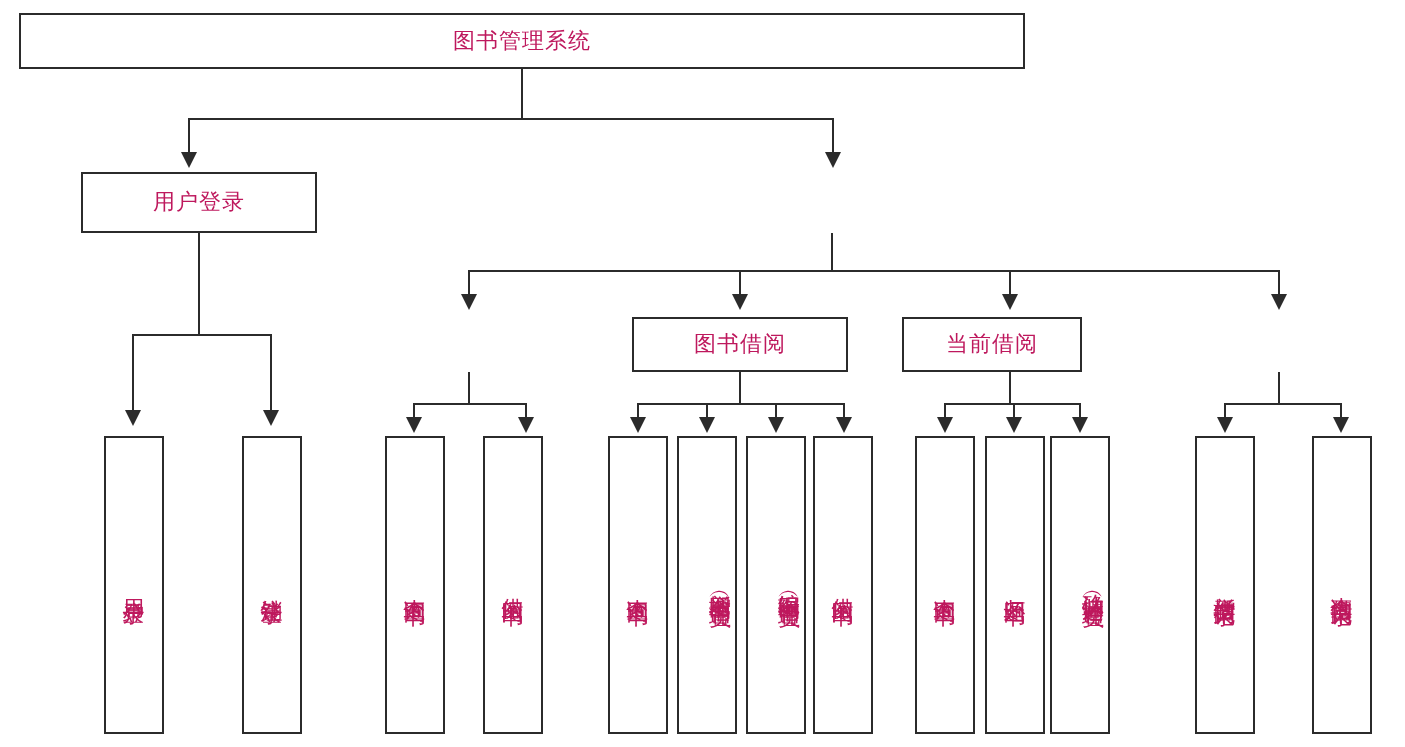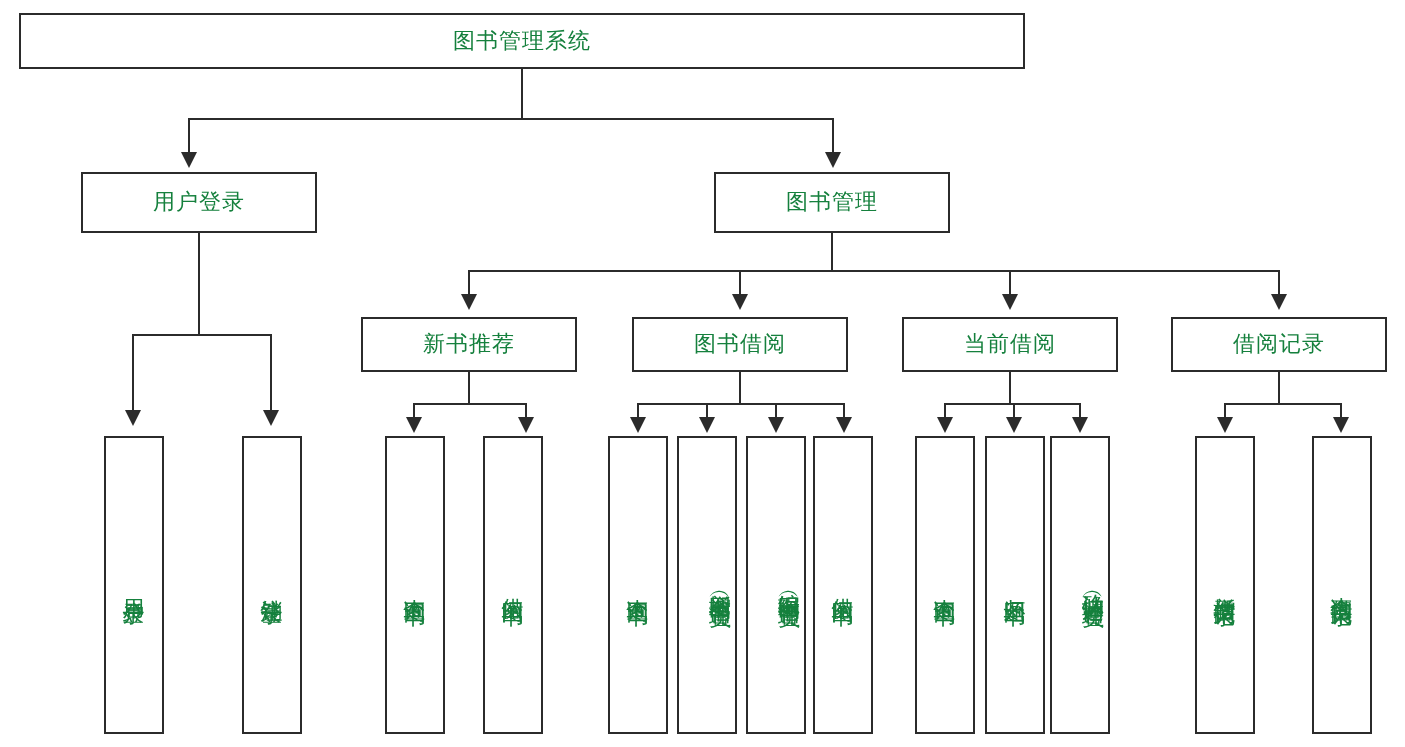--- a/index.html
+++ b/index.html
@@ -18,21 +18,21 @@
   }
   
   .node {
     position: absolute;
     box-sizing: border-box;
     background: #ffffff;
     border: 2px solid #2b2b2b;
     display: flex;
     align-items: center;
     justify-content: center;
-    color: #15803d;
+    color: #be185d;
   }
   .node.h {
     font-size: 22px;
     line-height: 1.1;
     letter-spacing: 1px;
   }
   .node.v {
     
     writing-mode: vertical-rl;
     text-orientation: upright;
@@ -96,53 +96,44 @@
   <div class="hline" style="left:188px; top:118px; width:646px; height:2px;"></div>
 
   <div class="vline" style="left:188px; top:118px; width:2px; height:34px;"></div>
   <div class="arrow" style="left:181px; top:152px;"></div>
   <div class="vline" style="left:832px; top:118px; width:2px; height:34px;"></div>
   <div class="arrow" style="left:825px; top:152px;"></div>
 
   <div class="node h" style="left:81px; top:172px; width:236px; height:61px;">
     <span>用户登录</span>
   </div>
-  <div class="node h" style="left:714px; top:172px; width:236px; height:61px;">
-    <span>图书管理</span>
-  </div>
 
   <div class="vline" style="left:198px; top:233px; width:2px; height:102px;"></div>
   <div class="hline" style="left:132px; top:334px; width:138px; height:2px;"></div>
   <div class="vline" style="left:132px; top:334px; width:2px; height:76px;"></div>
   <div class="arrow" style="left:125px; top:410px;"></div>
   <div class="vline" style="left:270px; top:334px; width:2px; height:76px;"></div>
   <div class="arrow" style="left:263px; top:410px;"></div>
 
   <div class="vline" style="left:831px; top:233px; width:2px; height:38px;"></div>
   <div class="hline" style="left:468px; top:270px; width:812px; height:2px;"></div>
   <div class="vline" style="left:468px; top:270px; width:2px; height:24px;"></div>
   <div class="arrow" style="left:461px; top:294px;"></div>
   <div class="vline" style="left:739px; top:270px; width:2px; height:24px;"></div>
   <div class="arrow" style="left:732px; top:294px;"></div>
   <div class="vline" style="left:1009px; top:270px; width:2px; height:24px;"></div>
   <div class="arrow" style="left:1002px; top:294px;"></div>
   <div class="vline" style="left:1278px; top:270px; width:2px; height:24px;"></div>
   <div class="arrow" style="left:1271px; top:294px;"></div>
 
-  <div class="node h" style="left:361px; top:317px; width:216px; height:55px;">
-    <span>新书推荐</span>
-  </div>
   <div class="node h" style="left:632px; top:317px; width:216px; height:55px;align-items:center;">
     <span>图书借阅</span>
   </div>
-  <div class="node h" style="left:902px; top:317px; width:216px; height:55px;">
+  <div class="node h" style="left:902px; top:317px; width:180px; height:55px;">
     <span>当前借阅</span>
-  </div>
-  <div class="node h" style="left:1171px; top:317px; width:216px; height:55px;">
-    <span>借阅记录</span>
   </div>
 
   <div class="vline" style="left:468px; top:372px; width:2px; height:32px;"></div>
   <div class="hline" style="left:413px; top:403px; width:114px; height:2px;"></div>
   <div class="vline" style="left:413px; top:403px; width:2px; height:14px;"></div>
   <div class="arrow" style="left:406px; top:417px;"></div>
   <div class="vline" style="left:525px; top:403px; width:2px; height:14px;"></div>
   <div class="arrow" style="left:518px; top:417px;"></div>
 
   <div class="vline" style="left:739px; top:372px; width:2px; height:32px;"></div>

